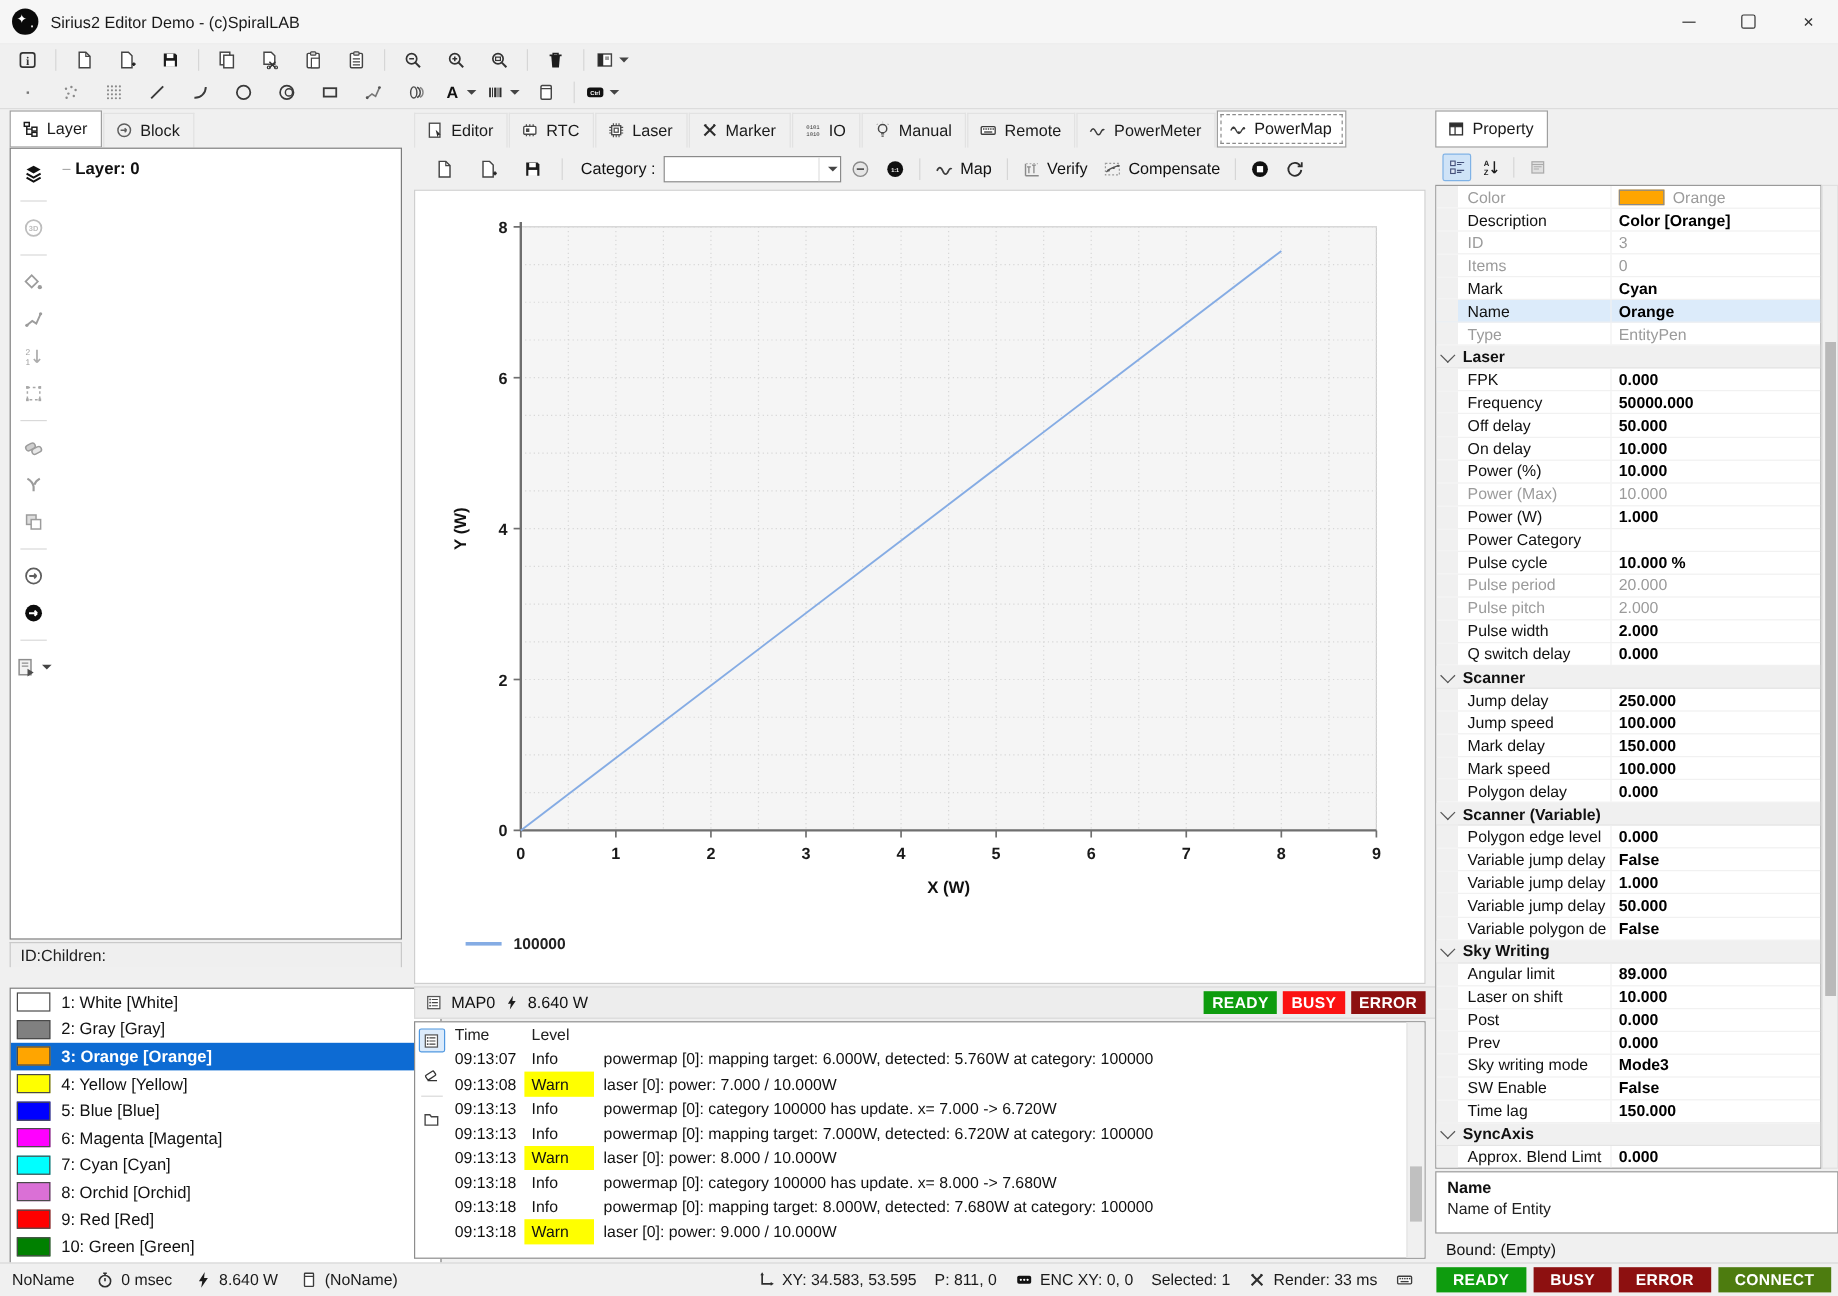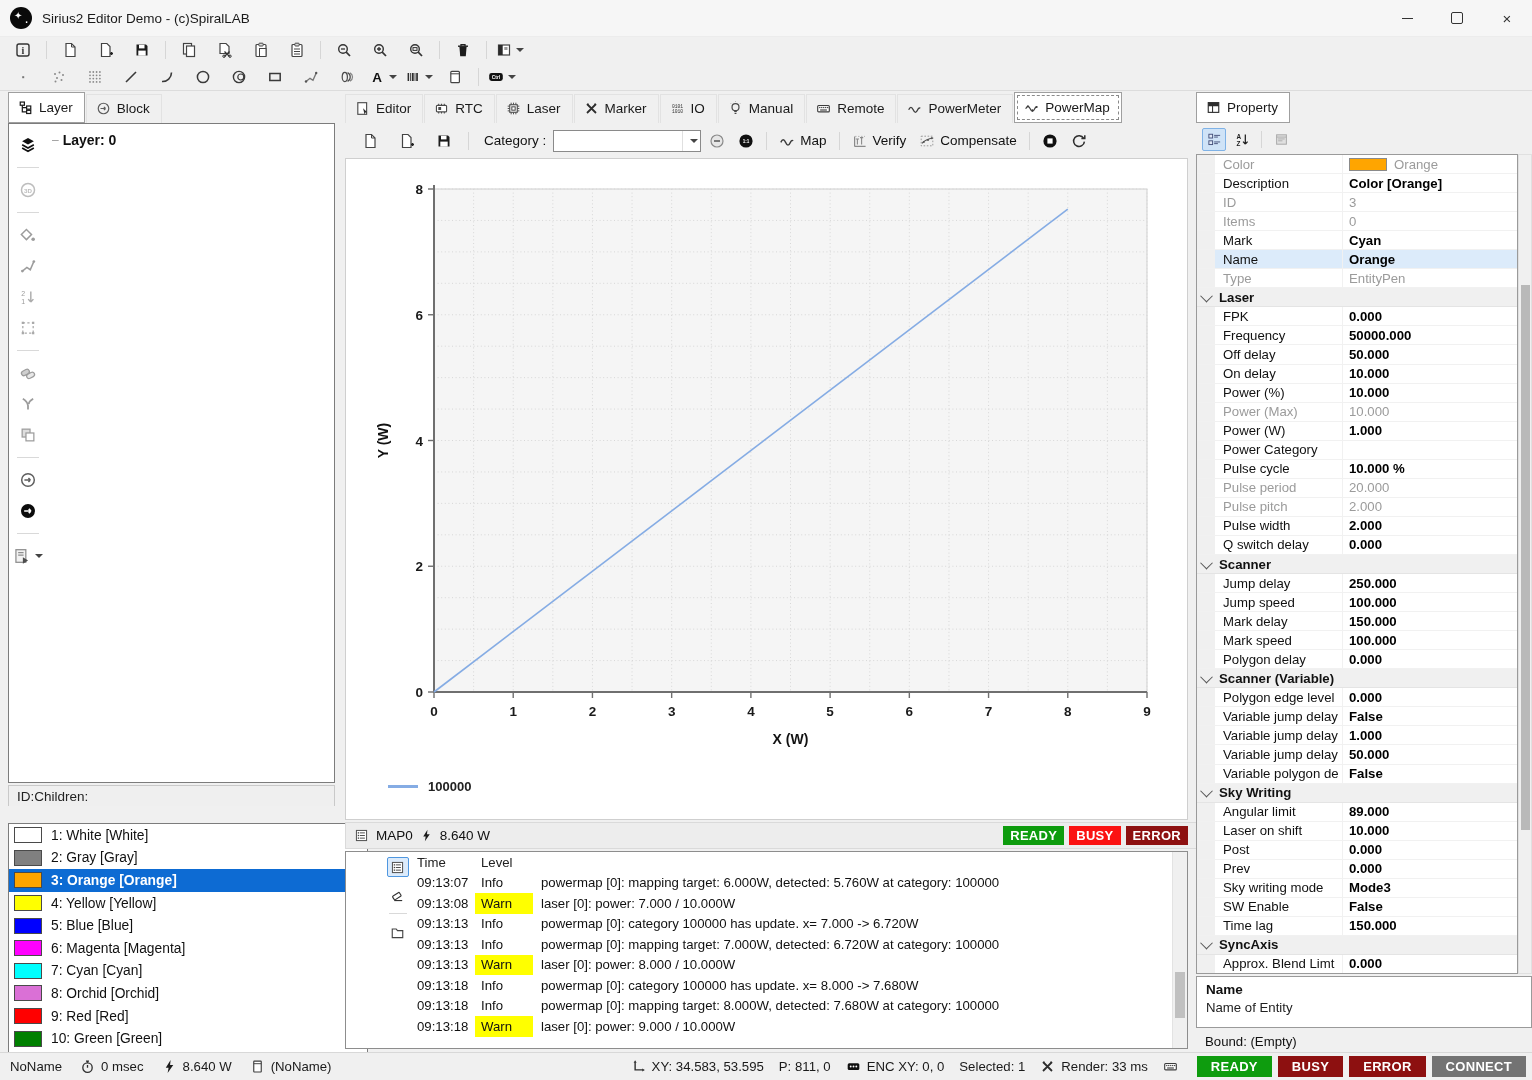--- a/index.html
+++ b/index.html
@@ -57,21 +57,21 @@
   .combo .dd{width:17px;height:100%;display:flex;align-items:center;justify-content:center;border-left:1px solid #e0e0e0;}
   .pm-label{font-size:13.5px;margin:0 4px 0 8px;}
   .pm-btn{height:25px;display:inline-flex;align-items:center;gap:5px;padding:0 5px;font-size:13.5px;border-radius:3px;}
   .chart-panel{left:345px;top:158px;width:843px;height:662px;background:#fff;border:1px solid #cfcfcf;box-sizing:border-box;}
   .legend{position:absolute;left:42px;top:620px;display:flex;align-items:center;gap:10px;font-size:13px;font-weight:600;color:#222;}
   .legend .line{width:30px;height:3px;background:#85ace4;}
   .map-strip{left:345px;top:822px;width:852px;height:27px;background:#ededed;border:1px solid #dadada;display:flex;align-items:center;padding:0 8px;gap:7px;box-sizing:border-box;font-size:13.5px;}
   .badge{color:#fff;font-weight:bold;font-size:13px;padding:2px 7px;letter-spacing:.3px;}
   .map-strip .badges{margin-left:auto;display:flex;gap:5px;}
   
-  .log-panel{left:345px;top:851px;width:843px;height:198px;background:#fff;border:1px solid #8d8d8d;display:flex;box-sizing:border-box;padding-left:38px;}
+  .log-panel{left:345px;top:851px;width:843px;height:198px;background:#fff;border:1px solid #8d8d8d;display:flex;box-sizing:border-box;}
   .log-strip{width:27px;display:flex;flex-direction:column;align-items:center;padding-top:5px;gap:8px;}
   .log-strip .hr{width:18px;height:1px;background:#d9d9d9;}
   .log-btn{width:22px;height:20px;display:flex;align-items:center;justify-content:center;border-radius:2px;}
   .log-btn.sel{background:#dcebfb;border:1px solid #4f97e0;box-sizing:border-box;}
   .log-table{flex:1;overflow:hidden;font-size:13.2px;position:relative;}
   .log-hrow,.log-row{display:flex;height:20.5px;align-items:center;}
   .log-hrow{color:#222;}
   .lc-time{width:64px;padding-left:6px;flex:0 0 auto;box-sizing:border-box;}
   .lc-level{width:58px;padding-left:6px;flex:0 0 auto;box-sizing:border-box;height:100%;display:flex;align-items:center;}
   .lc-msg{flex:1;padding-left:8px;white-space:nowrap;overflow:hidden;}
@@ -1410,16 +1410,16 @@
               <rect x="11.8" y="6.3" width="1.3" height="1.3"></rect>
               <rect x="4.4" y="9" width="7.2" height="1.2"></rect>
             </g>
           </svg>
         </span>
       </span>
       <span class="sb-badges">
         <span class="badge" style="background:#0e9c0e">READY</span>
         <span class="badge" style="background:#8d1010">BUSY</span>
         <span class="badge" style="background:#8d1010">ERROR</span>
-        <span class="badge" style="background:#737373">CONNECT</span>
+        <span class="badge" style="background:#4d7c0f">CONNECT</span>
       </span>
     </span>
   </div>
 
 </body></html>

